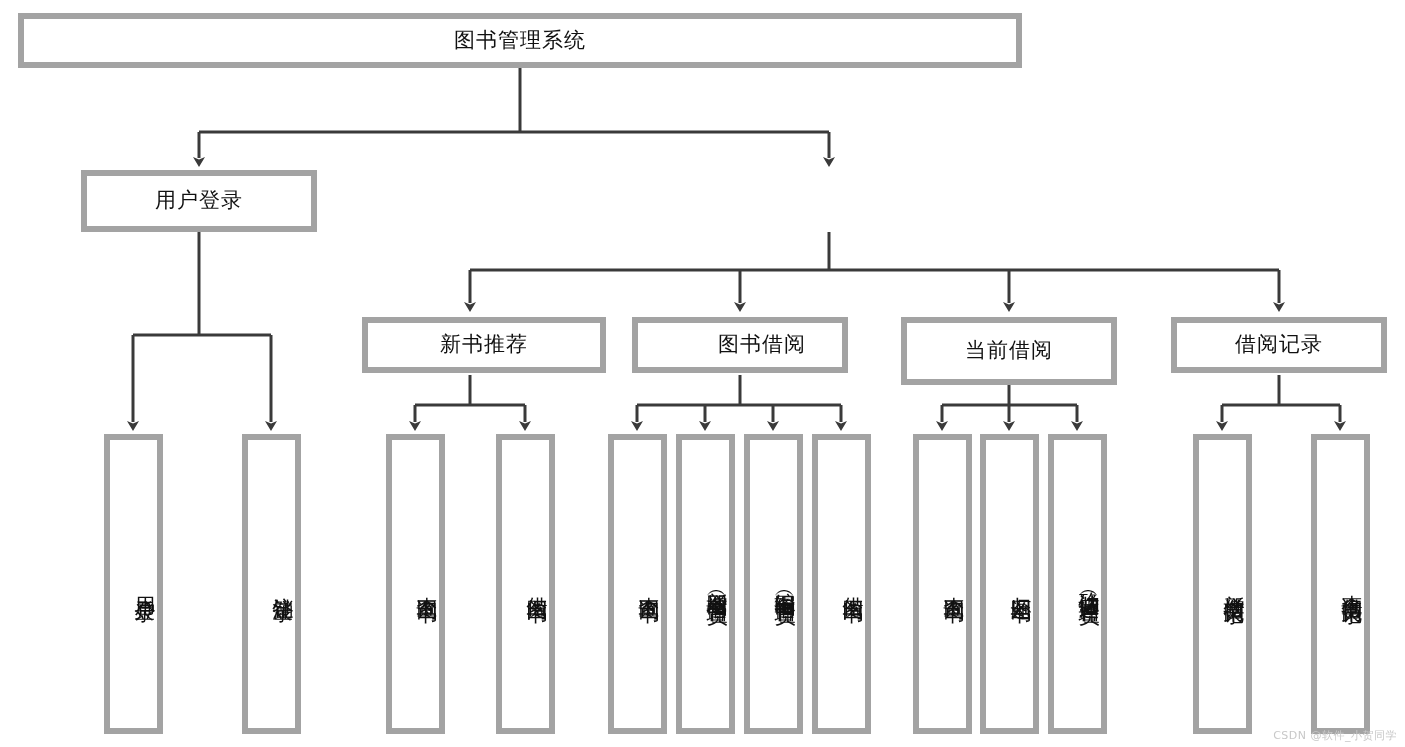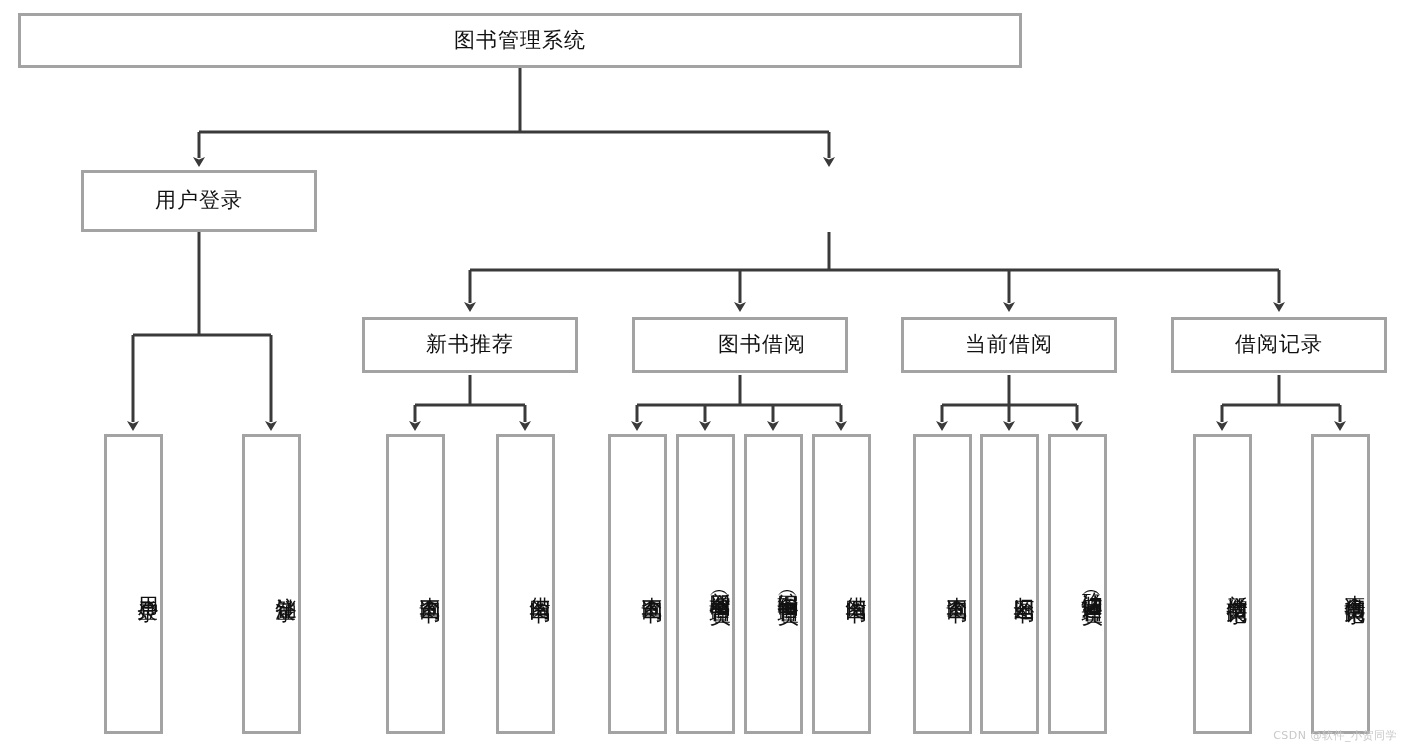--- a/index.html
+++ b/index.html
@@ -23,21 +23,21 @@
     left: 0;
     top: 0;
     width: 1405px;
     height: 747px;
     pointer-events: none;
   }
   .node {
     position: absolute;
     box-sizing: border-box;
     background: #ffffff;
-    border: 3px solid #a3a3a3;
+    border: 6px solid #a3a3a3;
     display: flex;
     align-items: center;
     justify-content: center;
     color: #111111;
     text-align: center;
     z-index: 2;
   }
   .node.horiz {
     font-size: 21px;
     letter-spacing: 1px;
@@ -126,27 +126,27 @@
   </svg>
 
   <div class="node horiz" style="left:18px; top:13px; width:1004px; height:55px;">
     <span>图书管理系统</span>
   </div>
 
   <div class="node horiz" style="left:81px; top:170px; width:236px; height:62px;">
     <span>用户登录</span>
   </div>
 
-  <div class="node horiz" style="left:362px; top:317px; width:216px; height:56px;">
+  <div class="node horiz" style="left:362px; top:317px; width:244px; height:56px;">
     <span>新书推荐</span>
   </div>
   <div class="node horiz" style="left:632px; top:317px; width:216px; height:56px;padding-left:44px;">
     <span>图书借阅</span>
   </div>
-  <div class="node horiz" style="left:901px; top:317px; width:216px; height:56px;">
+  <div class="node horiz" style="left:901px; top:317px; width:216px; height:68px;">
     <span>当前借阅</span>
   </div>
   <div class="node horiz" style="left:1171px; top:317px; width:216px; height:56px;">
     <span>借阅记录</span>
   </div>
 
   <div class="node vert" style="left:104px; top:434px; width:59px; height:300px;">
     <span>用户登录</span>
   </div>
   <div class="node vert" style="left:242px; top:434px; width:59px; height:300px;">

